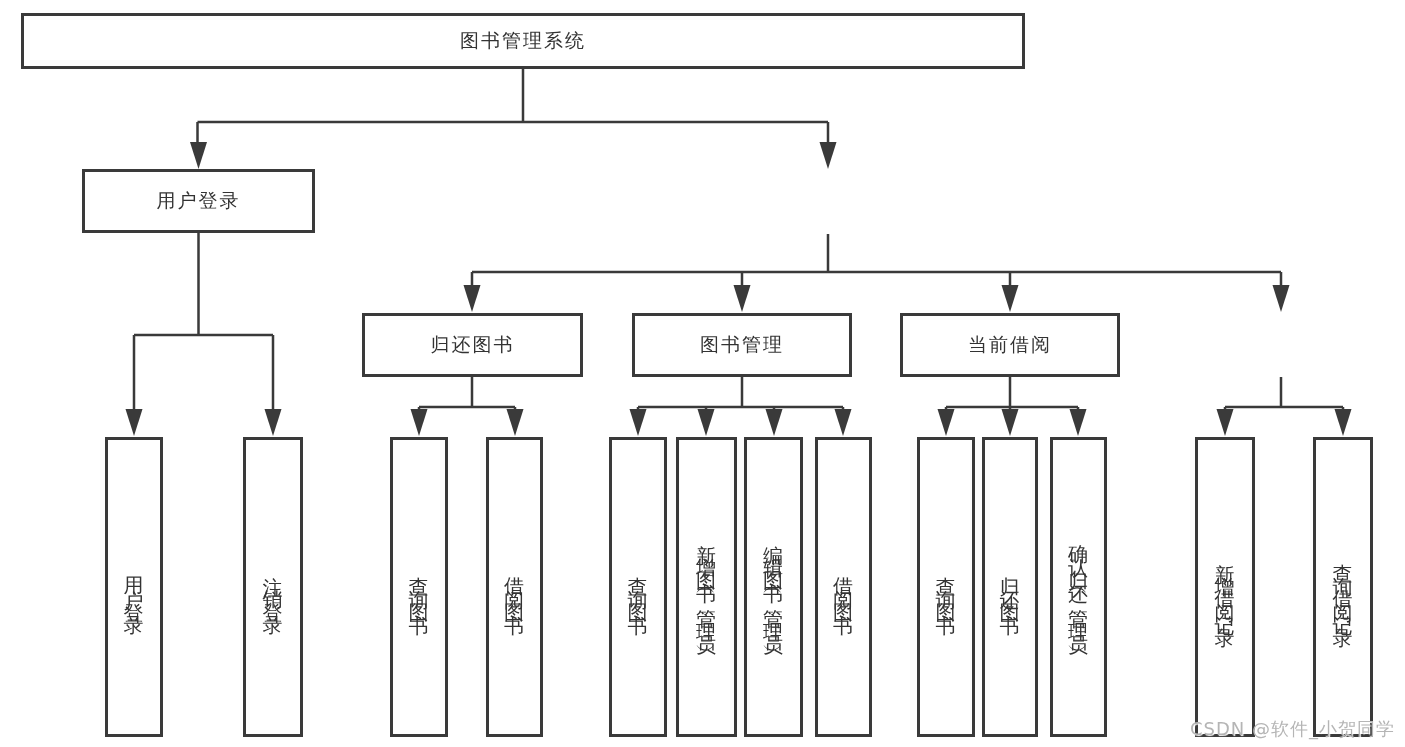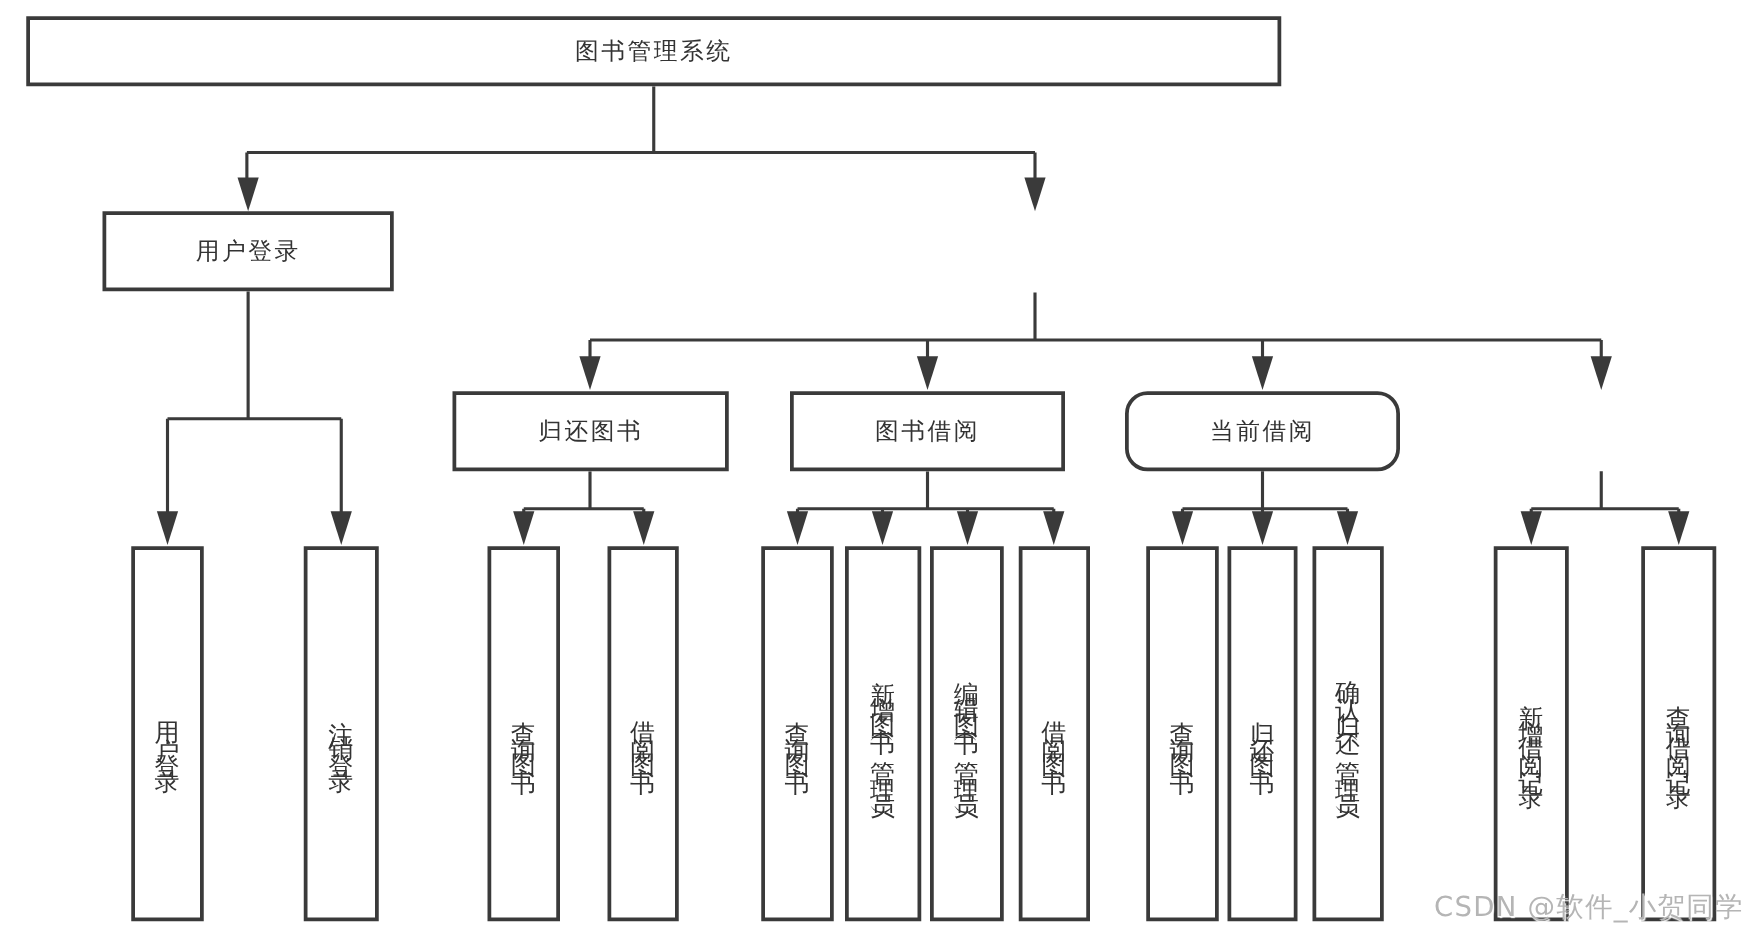--- a/index.html
+++ b/index.html
@@ -12,21 +12,21 @@
   .node{
     position:absolute;background:#ffffff;border:3px solid #3a3a3a;box-sizing:border-box;
     display:flex;align-items:center;justify-content:center;color:#333333;
   }
   .node.h{font-size:19px;letter-spacing:2px;white-space:nowrap;}
   .node.v span{
     writing-mode:vertical-rl;text-orientation:mixed;
     font-size:20px;letter-spacing:13px;line-height:1;color:#333333;
   }
   .watermark{
-    position:absolute;right:10px;bottom:6px;font-size:22px;letter-spacing:1px;
+    position:absolute;right:10px;bottom:6px;font-size:18px;letter-spacing:1px;
     color:#b5b5b5;text-shadow:1px 1px 1px #ffffff;white-space:nowrap;
   }
 </style>
 </head>
 <body>
 
 <div class="stage">
 
   <svg class="connectors" viewBox="0 0 1405 747" aria-hidden="true">
     <g stroke="#3a3a3a" stroke-width="2.5" fill="none">
@@ -66,22 +66,22 @@
       <polygon points="1216.5,409 1233.5,409 1225,436"></polygon>
       <polygon points="1334.5,409 1351.5,409 1343,436"></polygon>
     </g>
   </svg>
 
   <div class="node h" style="left:21px;top:13px;width:1004px;height:56px;">图书管理系统</div>
 
   <div class="node h" style="left:82px;top:169px;width:233px;height:64px;">用户登录</div>
 
   <div class="node h" style="left:362px;top:313px;width:221px;height:64px;">归还图书</div>
-  <div class="node h" style="left:632px;top:313px;width:220px;height:64px;">图书借阅</div>
-  <div class="node h" style="left:900px;top:313px;width:220px;height:64px;border-radius:18px;">当前借阅</div>
+  <div class="node h" style="left:632px;top:313px;width:220px;height:64px;">图书管理</div>
+  <div class="node h" style="left:900px;top:313px;width:220px;height:64px;">当前借阅</div>
 
   <div class="node v" style="left:105px;top:437px;width:58px;height:300px;">
     <span>用户登录</span>
   </div>
   <div class="node v" style="left:243px;top:437px;width:60px;height:300px;">
     <span>注销登录</span>
   </div>
 
   <div class="node v" style="left:390px;top:437px;width:58px;height:300px;">
     <span>查询图书</span>

